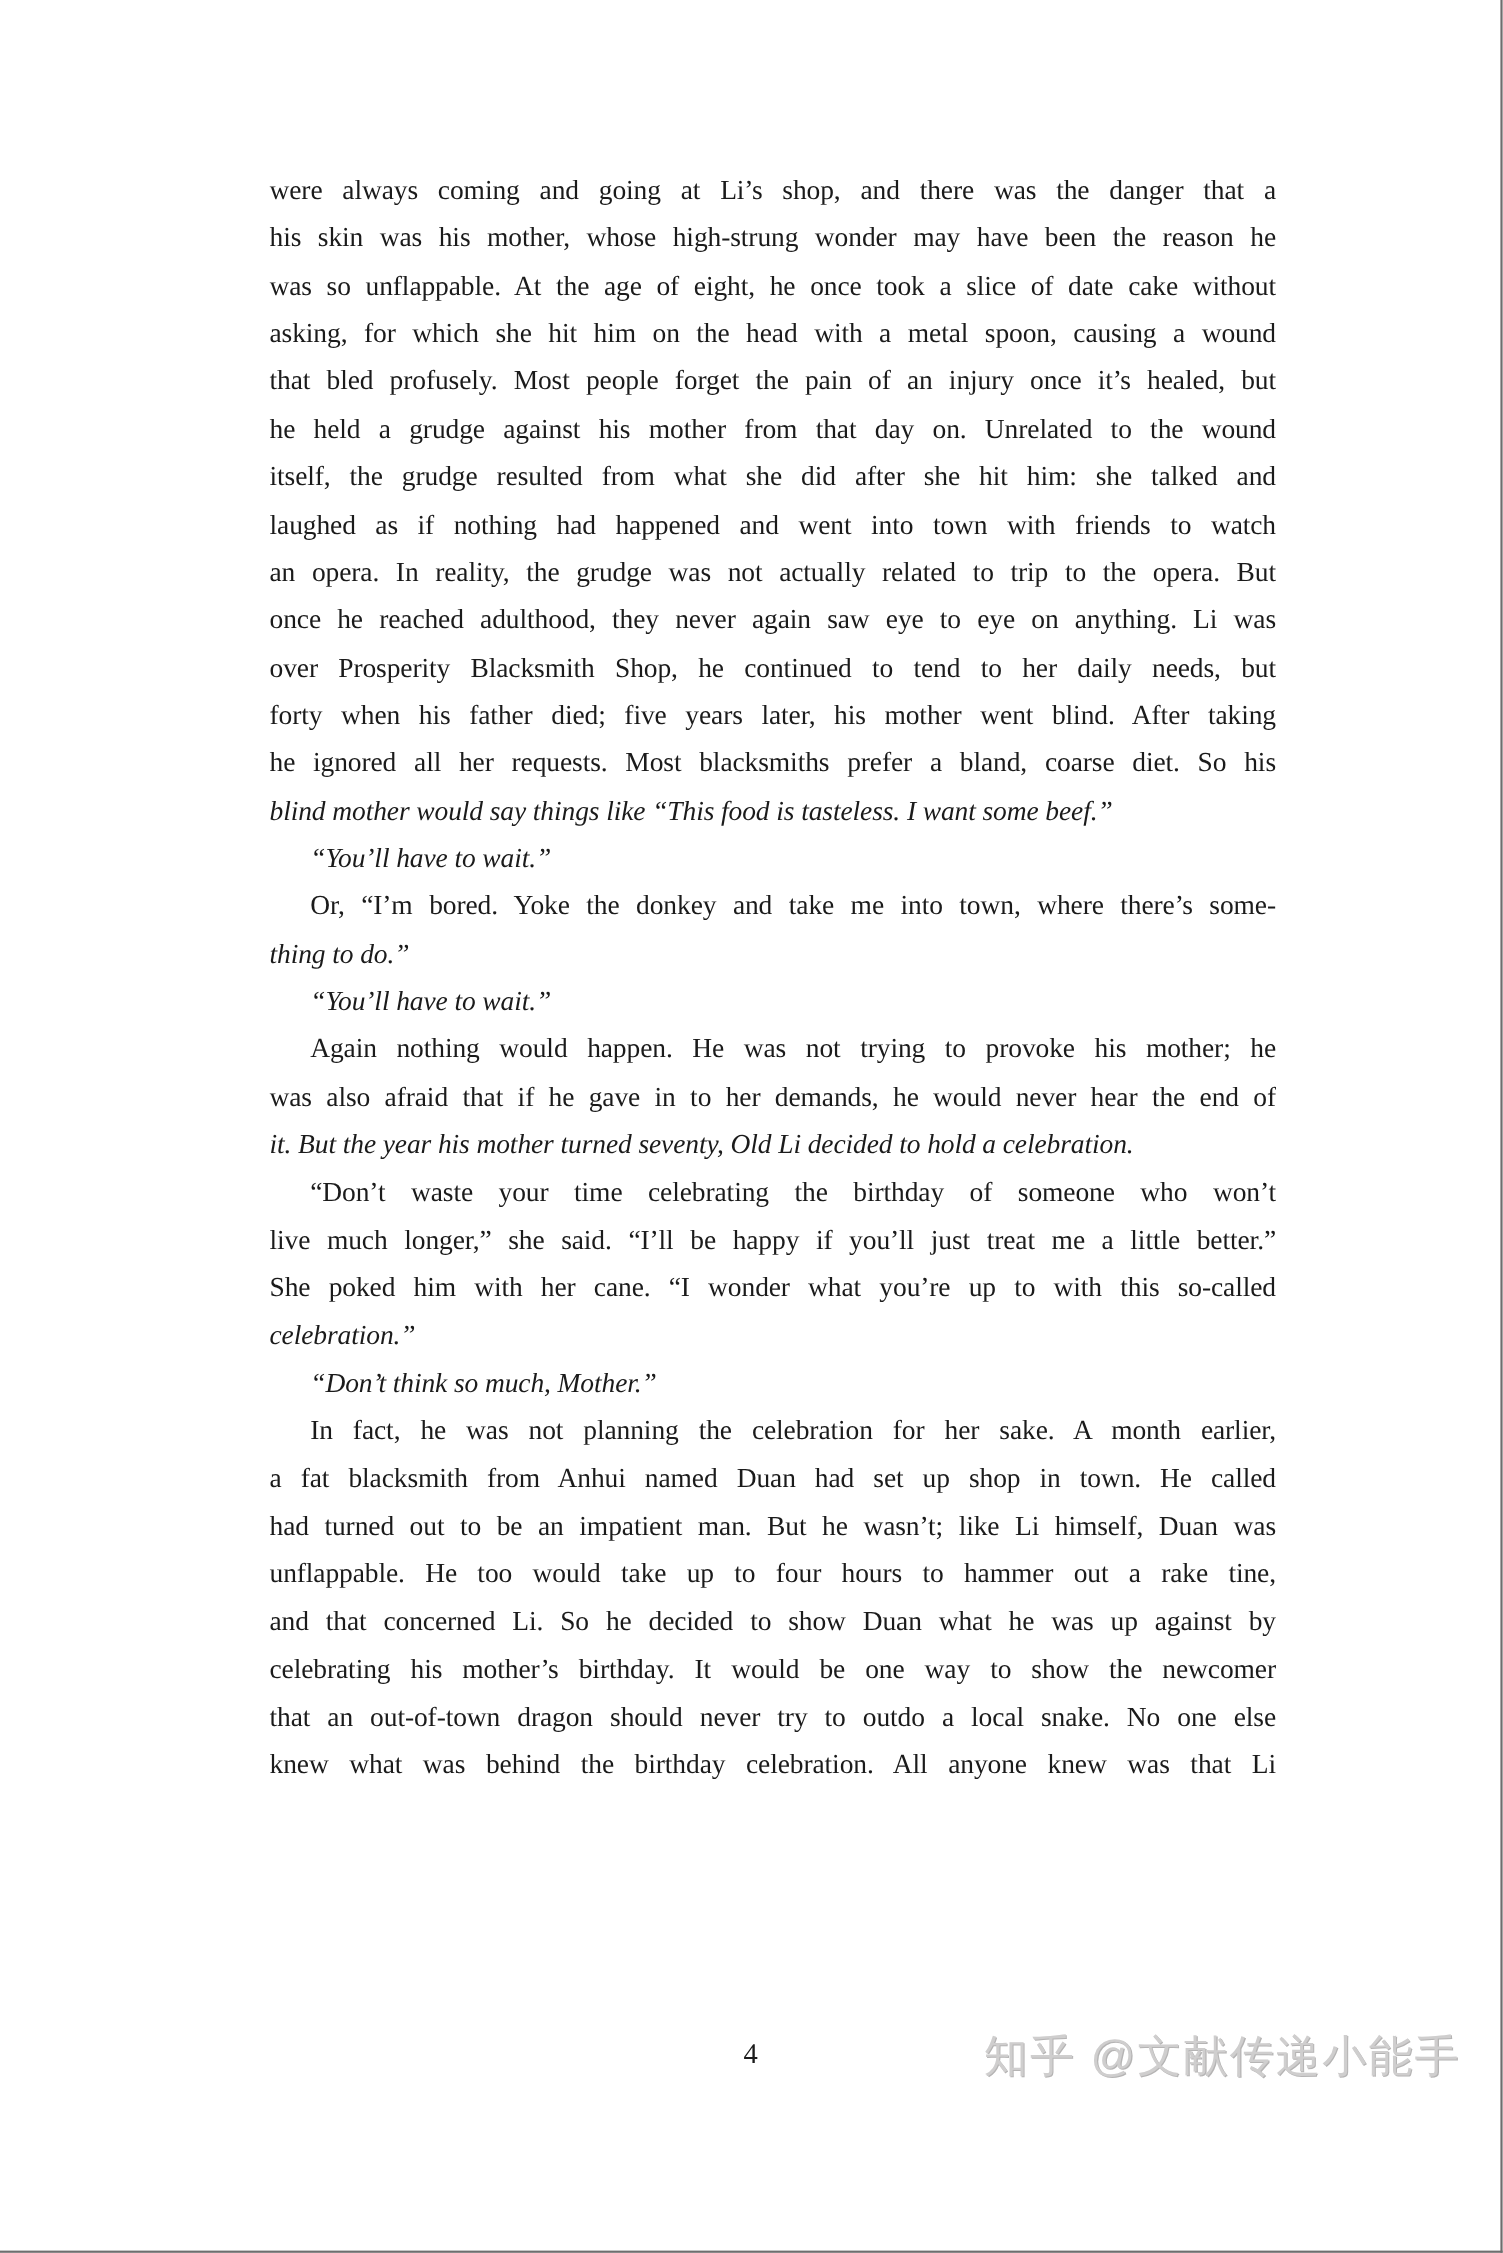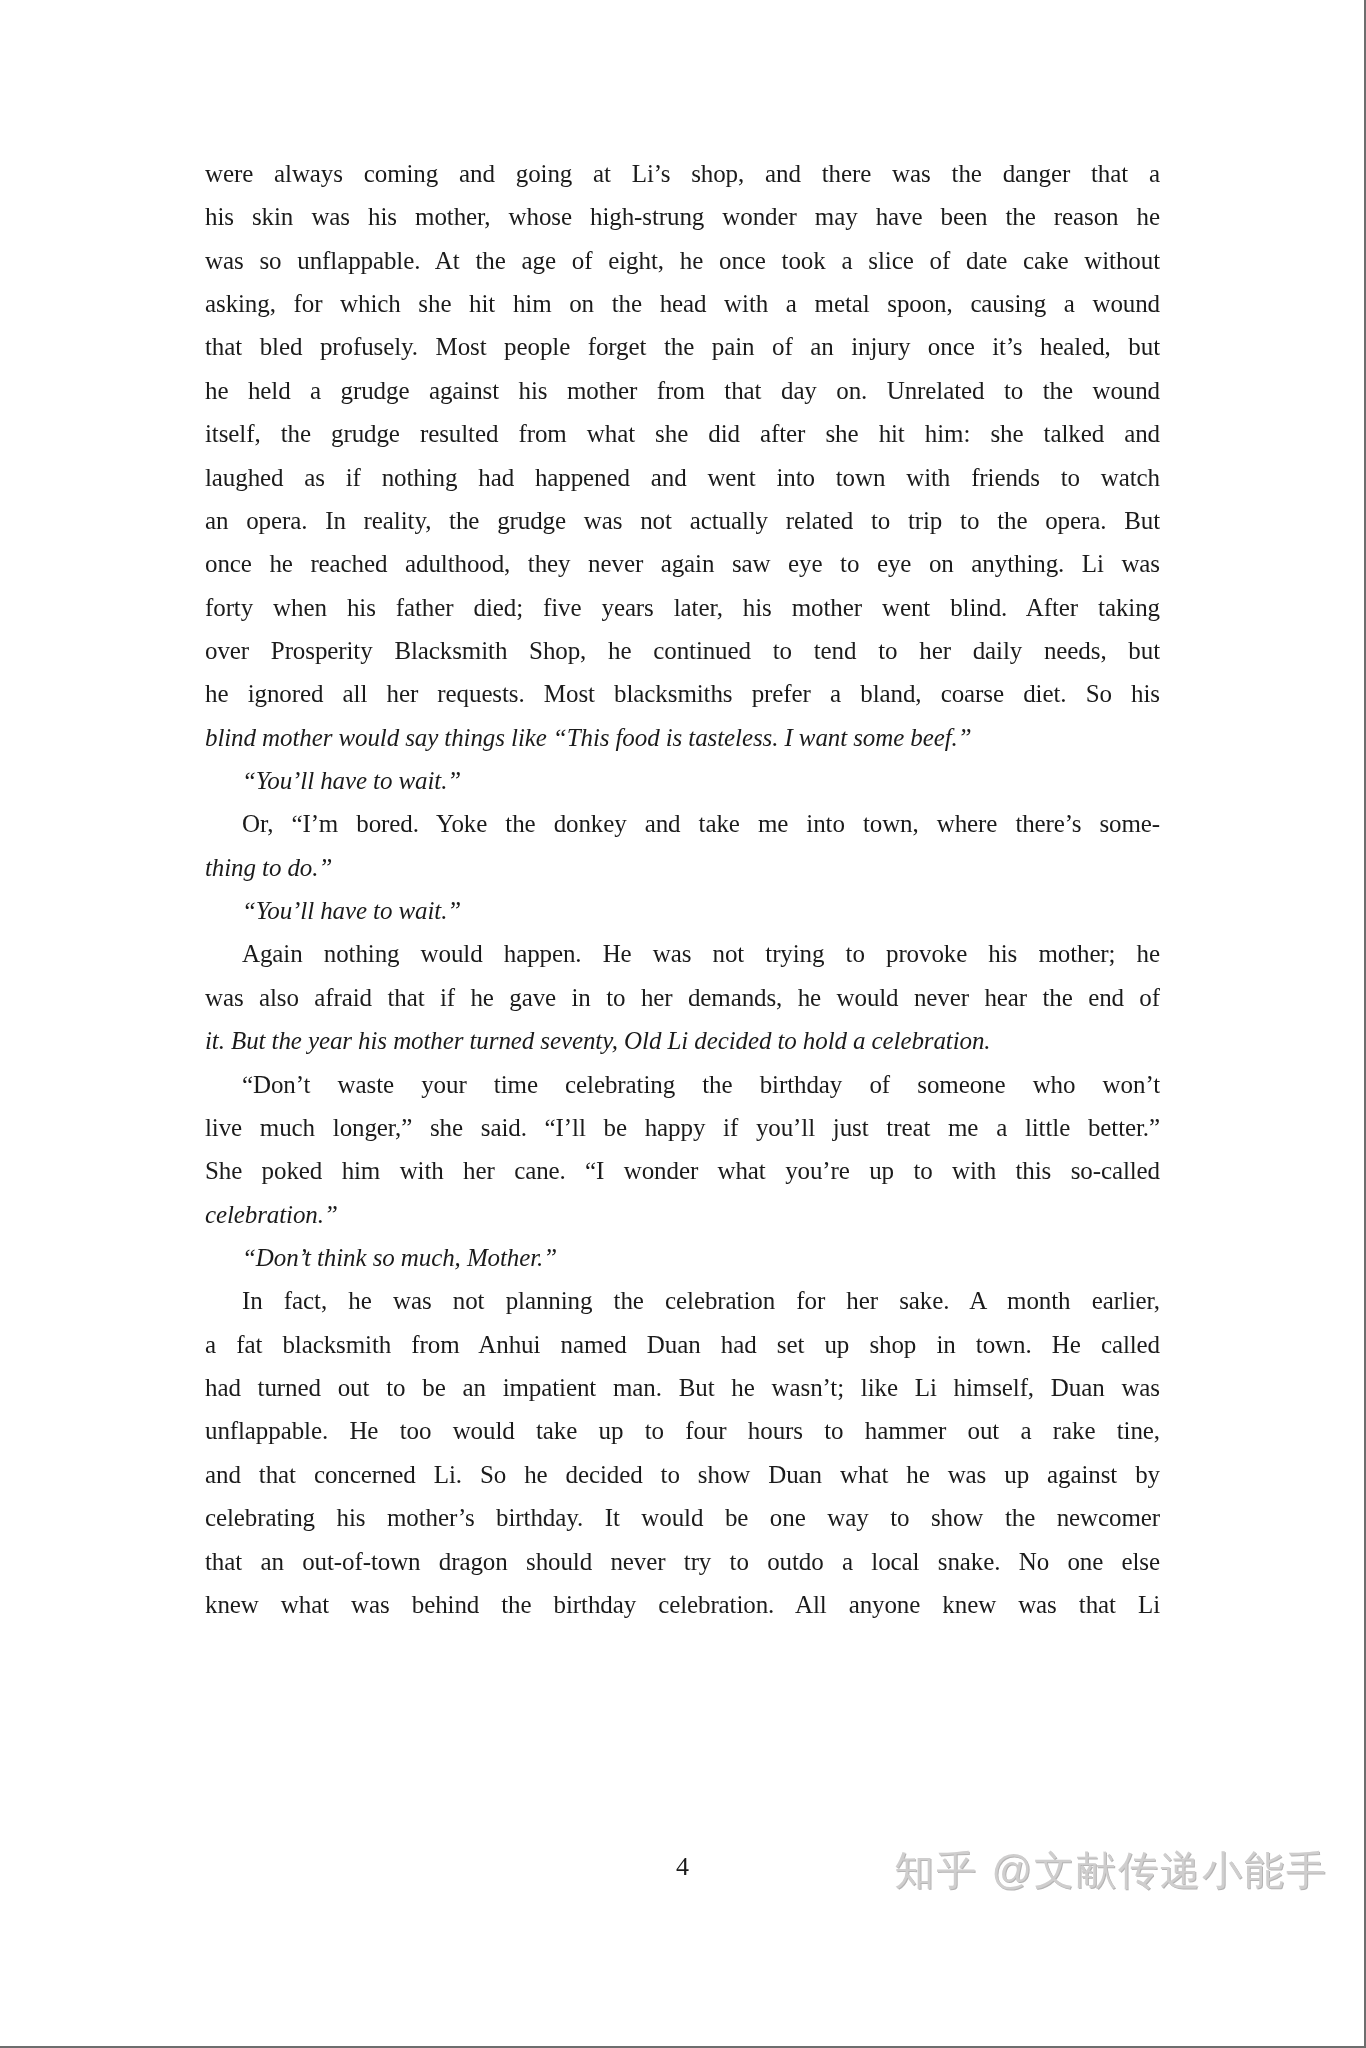--- a/index.html
+++ b/index.html
@@ -34,20 +34,21 @@
     font-size: 25px;
     line-height: 43.37px;
     text-align: justify;
     letter-spacing: -0.1px;
   }
   .line {
     height: 43.37px;
     overflow: hidden;
     text-align: justify;
     text-align-last: justify;
+    margin-left: 40px;
   }
   .line.end {
     text-align-last: left;
     font-style: italic;
   }
   .line.indent {
     text-indent: 37px;
   }
   .page-number {
     position: absolute;
@@ -81,22 +82,22 @@
       <div class="line">were always coming and going at Li’s shop, and there was the danger that a</div>
       <div class="line">his skin was his mother, whose high-strung wonder may have been the reason he</div>
       <div class="line">was so unflappable. At the age of eight, he once took a slice of date cake without</div>
       <div class="line">asking, for which she hit him on the head with a metal spoon, causing a wound</div>
       <div class="line">that bled profusely. Most people forget the pain of an injury once it’s healed, but</div>
       <div class="line">he held a grudge against his mother from that day on. Unrelated to the wound</div>
       <div class="line">itself, the grudge resulted from what she did after she hit him: she talked and</div>
       <div class="line">laughed as if nothing had happened and went into town with friends to watch</div>
       <div class="line">an opera. In reality, the grudge was not actually related to trip to the opera. But</div>
       <div class="line">once he reached adulthood, they never again saw eye to eye on anything. Li was</div>
+      <div class="line">over Prosperity Blacksmith Shop, he continued to tend to her daily needs, but</div>
       <div class="line">forty when his father died; five years later, his mother went blind. After taking</div>
-      <div class="line">over Prosperity Blacksmith Shop, he continued to tend to her daily needs, but</div>
       <div class="line">he ignored all her requests. Most blacksmiths prefer a bland, coarse diet. So his</div>
       <div class="line end">blind mother would say things like “This food is tasteless. I want some beef.”</div>
       <div class="line indent end">“You’ll have to wait.”</div>
       <div class="line indent">Or, “I’m bored. Yoke the donkey and take me into town, where there’s some-</div>
       <div class="line end">thing to do.”</div>
       <div class="line indent end">“You’ll have to wait.”</div>
       <div class="line indent">Again nothing would happen. He was not trying to provoke his mother; he</div>
       <div class="line">was also afraid that if he gave in to her demands, he would never hear the end of</div>
       <div class="line end">it. But the year his mother turned seventy, Old Li decided to hold a celebration.</div>
       <div class="line indent">“Don’t waste your time celebrating the birthday of someone who won’t</div>

